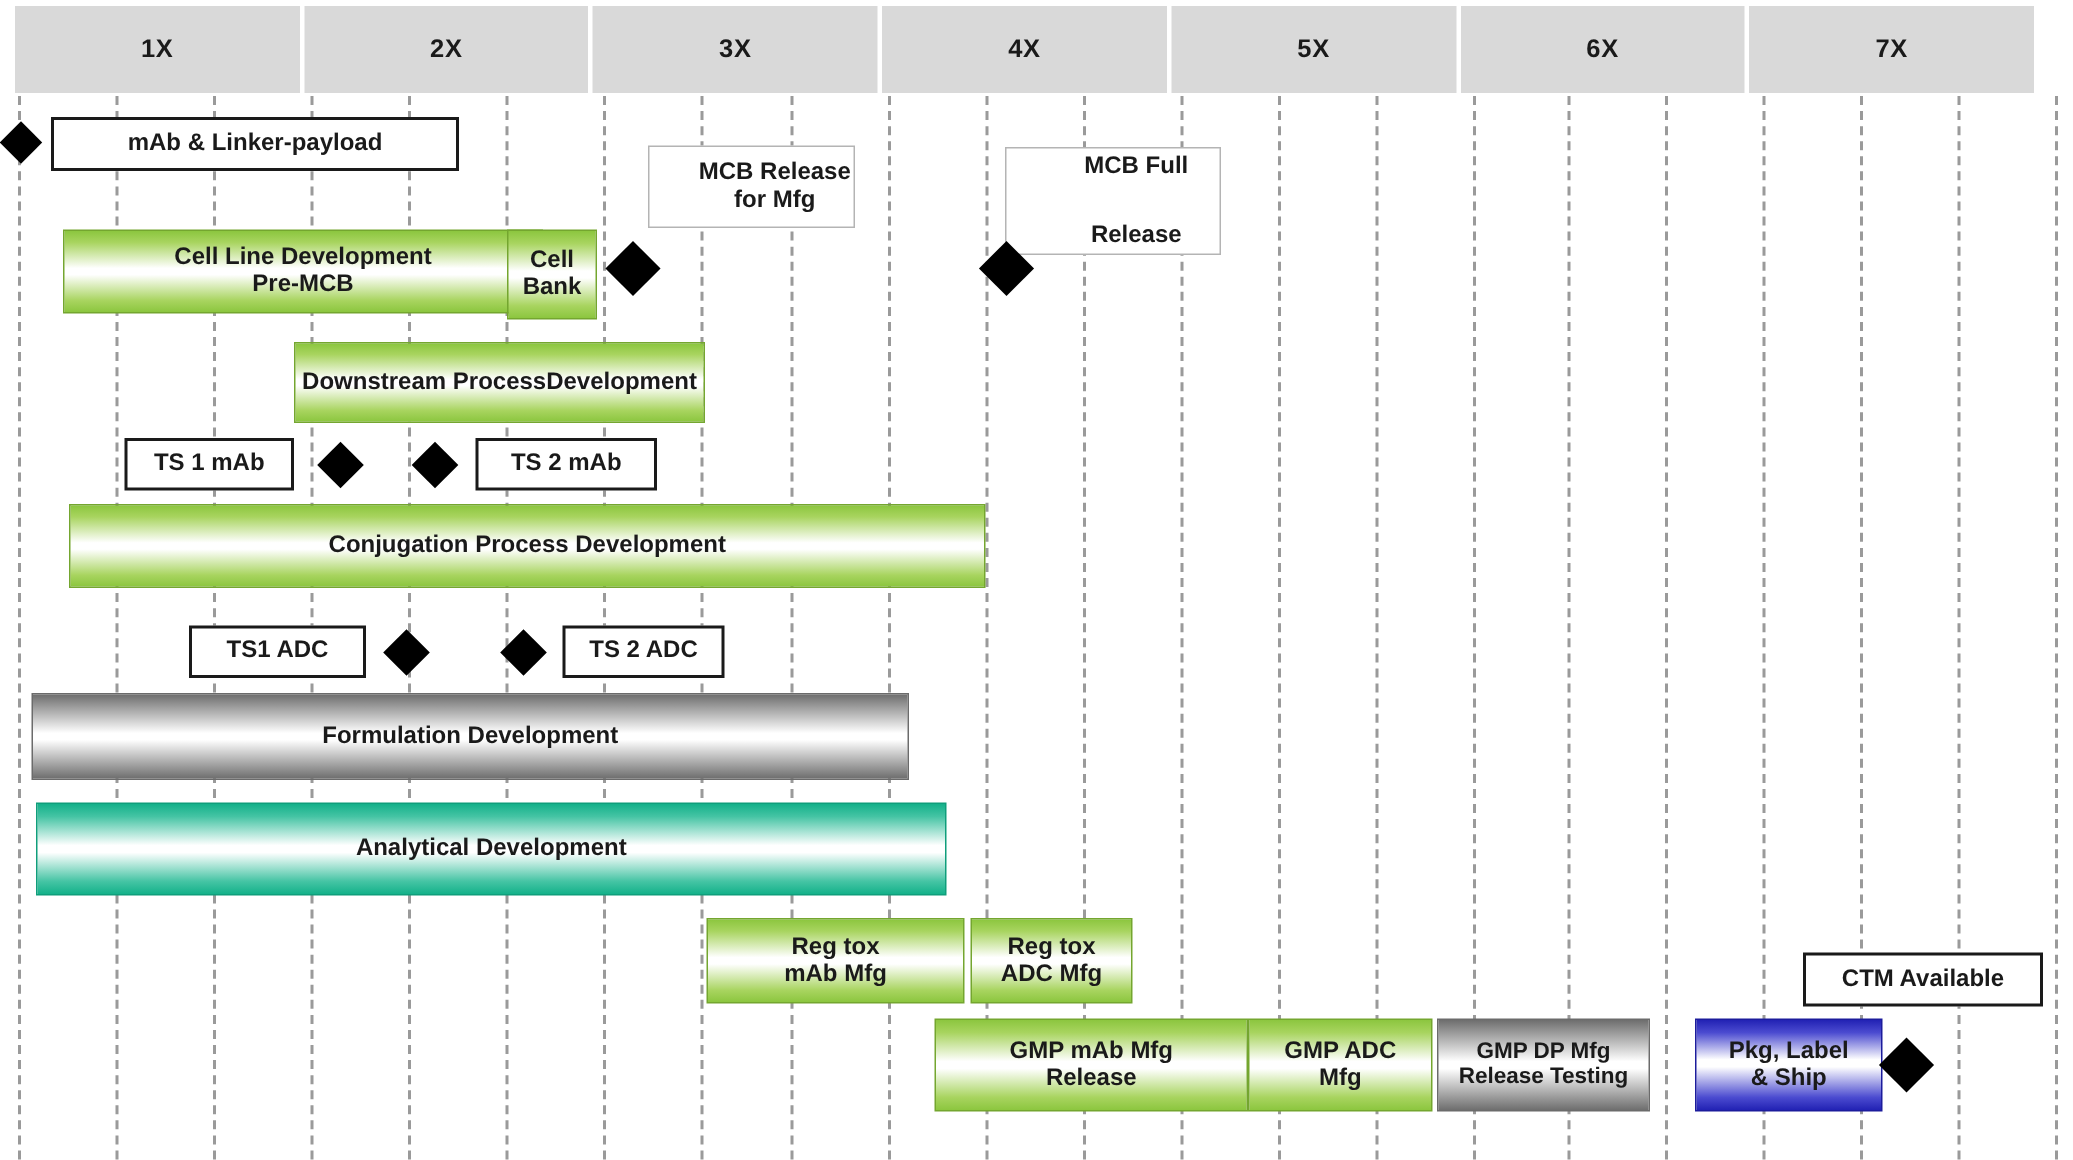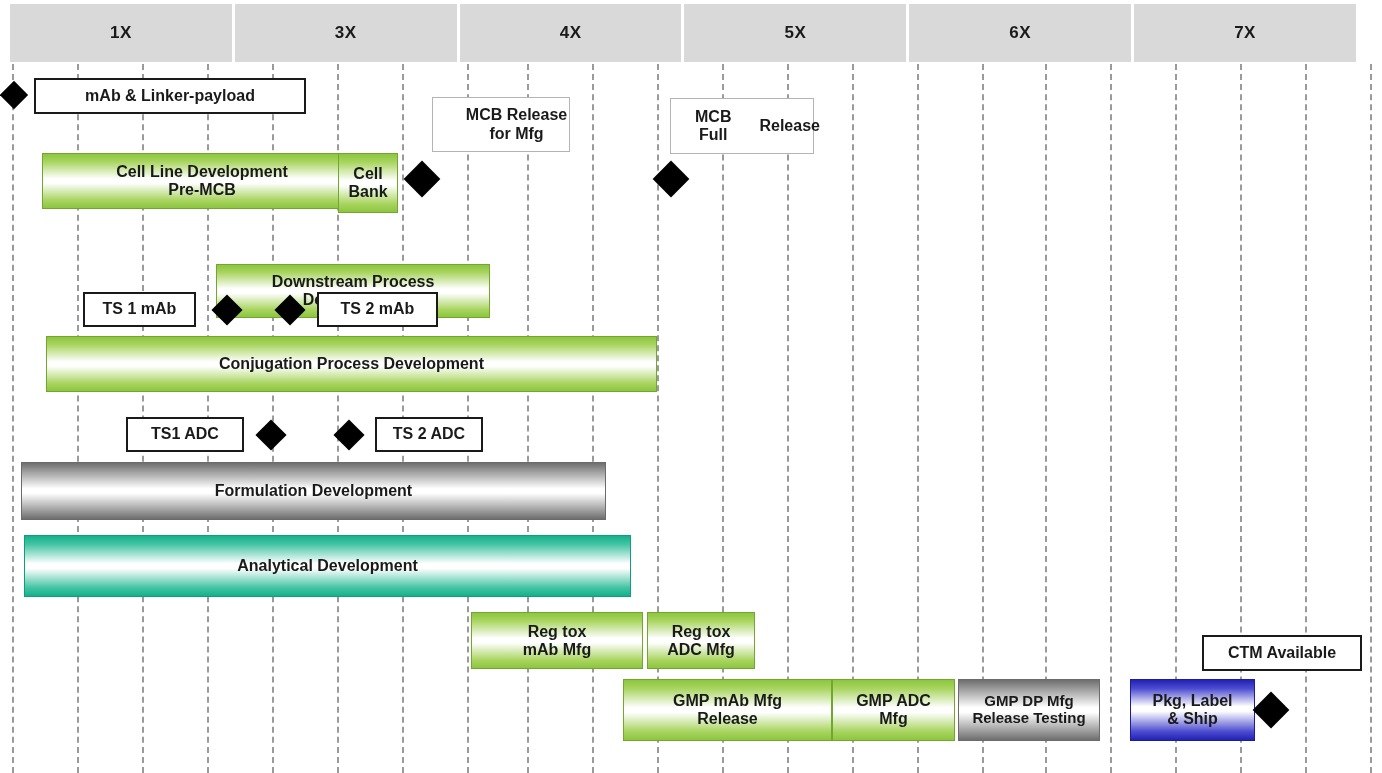--- a/index.html
+++ b/index.html
@@ -73,20 +73,21 @@
   
   .dia{position:absolute;background:#000000;transform:rotate(45deg);}
 </style>
 </head>
 <body>
 
 <div id="chart">
 
   <div class="hdr">
     <div class="hdr-cell">1X</div>
+    <div class="hdr-cell">2X</div>
     <div class="hdr-cell">3X</div>
     <div class="hdr-cell">4X</div>
     <div class="hdr-cell">5X</div>
     <div class="hdr-cell">6X</div>
     <div class="hdr-cell">7X</div>
   </div>
 
   <div class="grid">
     <div class="gl" style="left:12px"></div>
     <div class="gl" style="left:77px"></div>
@@ -118,40 +119,40 @@
 
     <div class="box heavy" style="left:34px;top:14px;width:272px;height:36px;">
       <span class="lbl">mAb &amp; Linker-payload</span>
     </div>
 
     <div class="box light" style="left:432px;top:33px;width:138px;height:55px;flex-direction:column;">
       <span>MCB Release</span>
       <span>for Mfg</span>
     </div>
 
-    <div class="box light" style="left:670px;top:34px;width:144px;height:56px;flex-direction:row;gap:28px;">
+    <div class="box light" style="left:670px;top:34px;width:144px;height:72px;flex-direction:column;gap:28px;">
       <span>MCB Full</span>
       <span>Release</span>
     </div>
 
     <div class="bar green" style="left:14px;top:89px;width:320px;height:56px;flex-direction:column;margin-left:28px;">
       <span>Cell Line Development</span>
       <span>Pre-MCB</span>
     </div>
 
     <div class="bar green" style="left:338px;top:89px;width:60px;height:60px;flex-direction:column;">
       <span>Cell</span>
       <span>Bank</span>
     </div>
 
     <div class="dia" style="left:409px;top:102px;width:26px;height:26px;"></div>
 
     <div class="dia" style="left:658px;top:102px;width:26px;height:26px;"></div>
 
-    <div class="bar green" style="left:216px;top:164px;width:274px;height:54px;flex-direction:column;margin-top:36px;">
+    <div class="bar green" style="left:196px;top:164px;width:274px;height:54px;flex-direction:row;">
       <span>Downstream Process</span>
       <span>Development</span>
     </div>
 
     <div class="box heavy" style="left:83px;top:228px;width:113px;height:35px;">
       <span class="lbl">TS 1 mAb</span>
     </div>
 
     <div class="dia" style="left:216px;top:235px;width:22px;height:22px;"></div>
 

